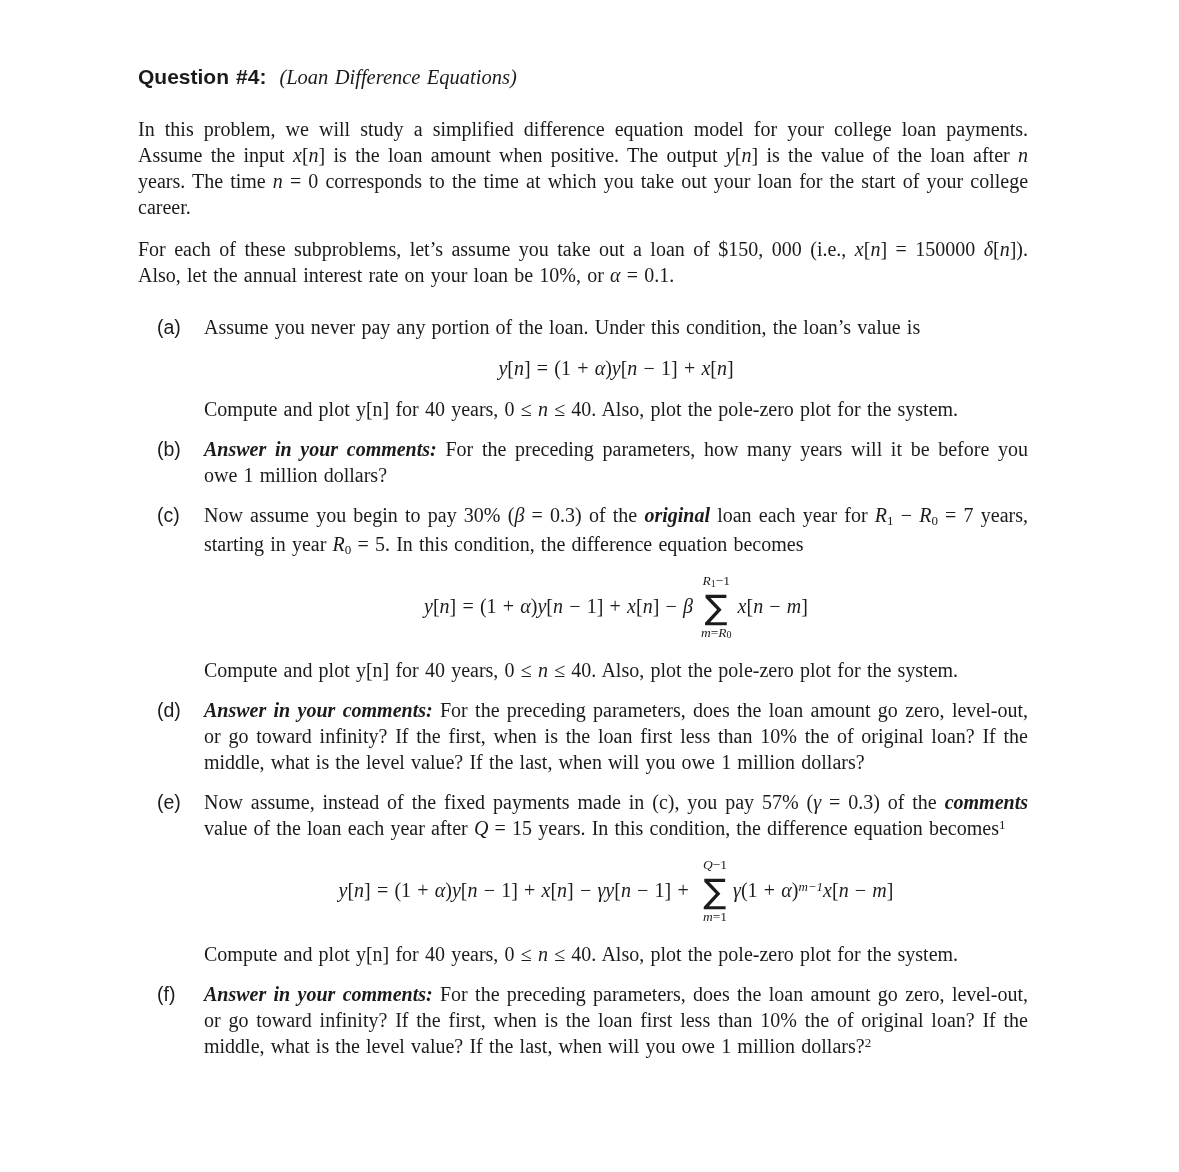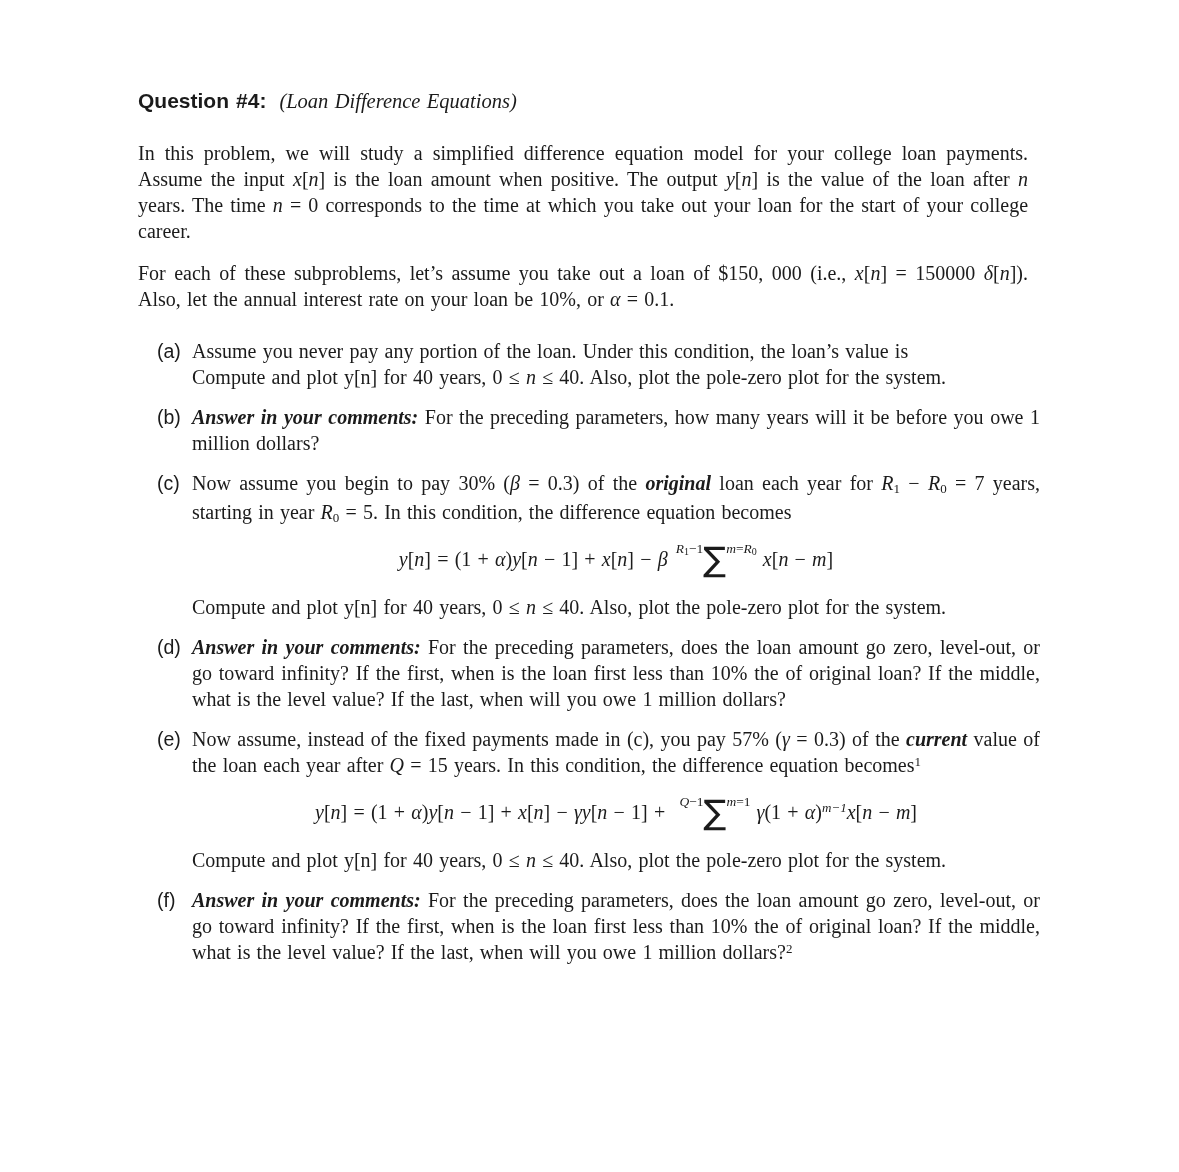--- a/index.html
+++ b/index.html
@@ -11,21 +11,21 @@
     width: 1179px;
     height: 1172px;
     overflow: hidden;
     font-family: "Liberation Serif", "DejaVu Serif", serif;
     color: #1b1b1b;
   }
   .page {
     box-sizing: border-box;
     width: 1179px;
     height: 1172px;
-    padding: 88px 139px 0 138px;
+    padding: 64px 139px 0 138px;
     font-size: 20px;
     line-height: 26px;
     word-spacing: 0.06em;
   }
   .title {
     margin: 0 0 26px 0;
     white-space: nowrap;
   }
   .q-label {
     font-family: "Liberation Sans", "DejaVu Sans", sans-serif;
@@ -50,39 +50,39 @@
     margin-bottom: 14px;
   }
   .item-label {
     position: absolute;
     left: 19px;
     top: 0;
     font-family: "Liberation Sans", "DejaVu Sans", sans-serif;
     font-size: 19.5px;
   }
   .body {
-    margin: 0;
+    margin: 12px;
     text-align: justify;
   }
   .equation {
     margin: 15px 0;
     text-align: center;
     text-align-last: center;
   }
   
   .st-i   { font-style: italic; }
   .st-b   { font-weight: bold; font-style: italic; }
   .st-sub { font-size: 13px; position: relative; top: 0.22em; }
   .st-sup { font-size: 13px; position: relative; top: -0.48em; }
   .sum-limit .st-sub { font-size: 10px; top: 0.18em; }
   
   .sum {
     display: inline-flex;
-    flex-direction: row;
-    align-items: flex-start;
+    flex-direction: column;
+    align-items: center;
     vertical-align: middle;
     margin: 0 6px 0 8px;
     line-height: 1;
     position: relative;
     top: -2px;
   }
   .sum-limit {
     font-size: 13.5px;
     line-height: 1.15;
     white-space: nowrap;
@@ -105,20 +105,21 @@
 
   <p class="para"><span>In this problem, we will study a simplified difference equation model for your college loan payments. Assume the input </span><span class="st-i">x</span><span>[</span><span class="st-i">n</span><span>]</span><span> is the loan amount when positive. The output </span><span class="st-i">y</span><span>[</span><span class="st-i">n</span><span>]</span><span> is the value of the loan after </span><span class="st-i">n</span><span> years. The time </span><span class="st-i">n</span><span> = 0 corresponds to the time at which you take out your loan for the start of your college career.</span></p>
 
   <p class="para"><span>For each of these subproblems, let’s assume you take out a loan of $150, 000 (i.e., </span><span class="st-i">x</span><span>[</span><span class="st-i">n</span><span>] = 150000 </span><span class="st-i">δ</span><span>[</span><span class="st-i">n</span><span>]). Also, let the annual interest rate on your loan be 10%, or </span><span class="st-i">α</span><span> = 0.1.</span></p>
 
   <div class="items">
 
     <div class="item">
       <span class="item-label">(a)</span>
       <p class="body"><span>Assume you never pay any portion of the loan. Under this condition, the loan’s value is</span></p>
+      <p class="equation"><span class="st-i">y</span><span>[</span><span class="st-i">n</span><span>] = (1 + </span><span class="st-i">α</span><span>)</span><span class="st-i">y</span><span>[</span><span class="st-i">n</span><span> − 1] + </span><span class="st-i">x</span><span>[</span><span class="st-i">n</span><span>]</span></p>
       <p class="body"><span>Compute and plot y[n] for 40 years, 0 ≤ </span><span class="st-i">n</span><span> ≤ 40. Also, plot the pole-zero plot for the system.</span></p>
     </div>
 
     <div class="item">
       <span class="item-label">(b)</span>
       <p class="body"><span class="st-b">Answer in your comments:</span><span> For the preceding parameters, how many years will it be before you owe 1 million dollars?</span></p>
     </div>
 
     <div class="item">
       <span class="item-label">(c)</span>
@@ -131,21 +132,21 @@
       <p class="body"><span>Compute and plot y[n] for 40 years, 0 ≤ </span><span class="st-i">n</span><span> ≤ 40. Also, plot the pole-zero plot for the system.</span></p>
     </div>
 
     <div class="item">
       <span class="item-label">(d)</span>
       <p class="body"><span class="st-b">Answer in your comments:</span><span> For the preceding parameters, does the loan amount go zero, level-out, or go toward infinity? If the first, when is the loan first less than 10% the of original loan? If the middle, what is the level value? If the last, when will you owe 1 million dollars?</span></p>
     </div>
 
     <div class="item">
       <span class="item-label">(e)</span>
-      <p class="body"><span>Now assume, instead of the fixed payments made in (c), you pay 57% (</span><span class="st-i">γ</span><span> = 0.3) of the </span><span class="st-b">current</span><span> value of the loan each year after </span><span class="st-i">Q</span><span> = 15 years. In this condition, the difference equation becomes</span><span class="st-sup">1</span></p>
+      <p class="body"><span>Now assume, instead of the fixed payments made in (c), you pay 57% (</span><span class="st-i">γ</span><span> = 0.3) of the </span><span class="st-b">comments</span><span> value of the loan each year after </span><span class="st-i">Q</span><span> = 15 years. In this condition, the difference equation becomes</span><span class="st-sup">1</span></p>
       <p class="equation"><span class="st-i">y</span><span>[</span><span class="st-i">n</span><span>] = (1 + </span><span class="st-i">α</span><span>)</span><span class="st-i">y</span><span>[</span><span class="st-i">n</span><span> − 1] + </span><span class="st-i">x</span><span>[</span><span class="st-i">n</span><span>] − </span><span class="st-i">γ</span><span class="st-i">y</span><span>[</span><span class="st-i">n</span><span> − 1] + </span><span class="sum">
             <span class="sum-limit"><span class="st-i">Q</span><span>−1</span></span>
             <span class="sum-sigma">∑</span>
             <span class="sum-limit"><span class="st-i">m</span><span>=1</span></span>
           </span><span class="st-i">γ</span><span>(1 + </span><span class="st-i">α</span><span>)</span><span class="st-sup st-i">m−1</span><span class="st-i">x</span><span>[</span><span class="st-i">n</span><span> − </span><span class="st-i">m</span><span>]</span></p>
       <p class="body"><span>Compute and plot y[n] for 40 years, 0 ≤ </span><span class="st-i">n</span><span> ≤ 40. Also, plot the pole-zero plot for the system.</span></p>
     </div>
 
     <div class="item">
       <span class="item-label">(f)</span>

